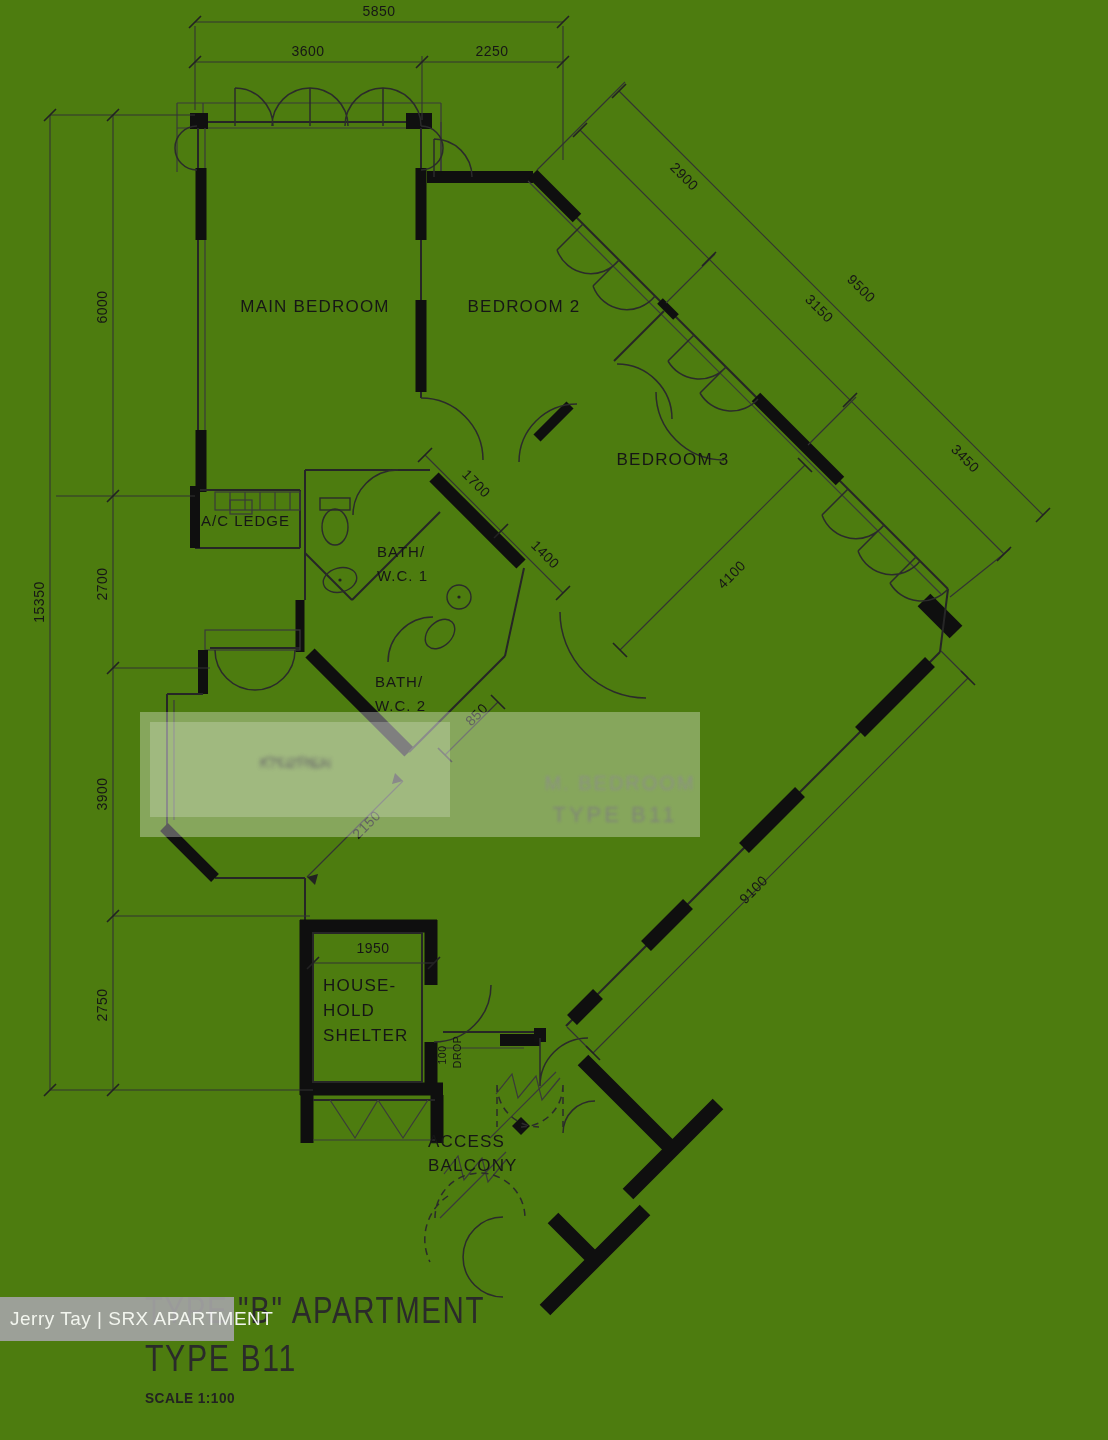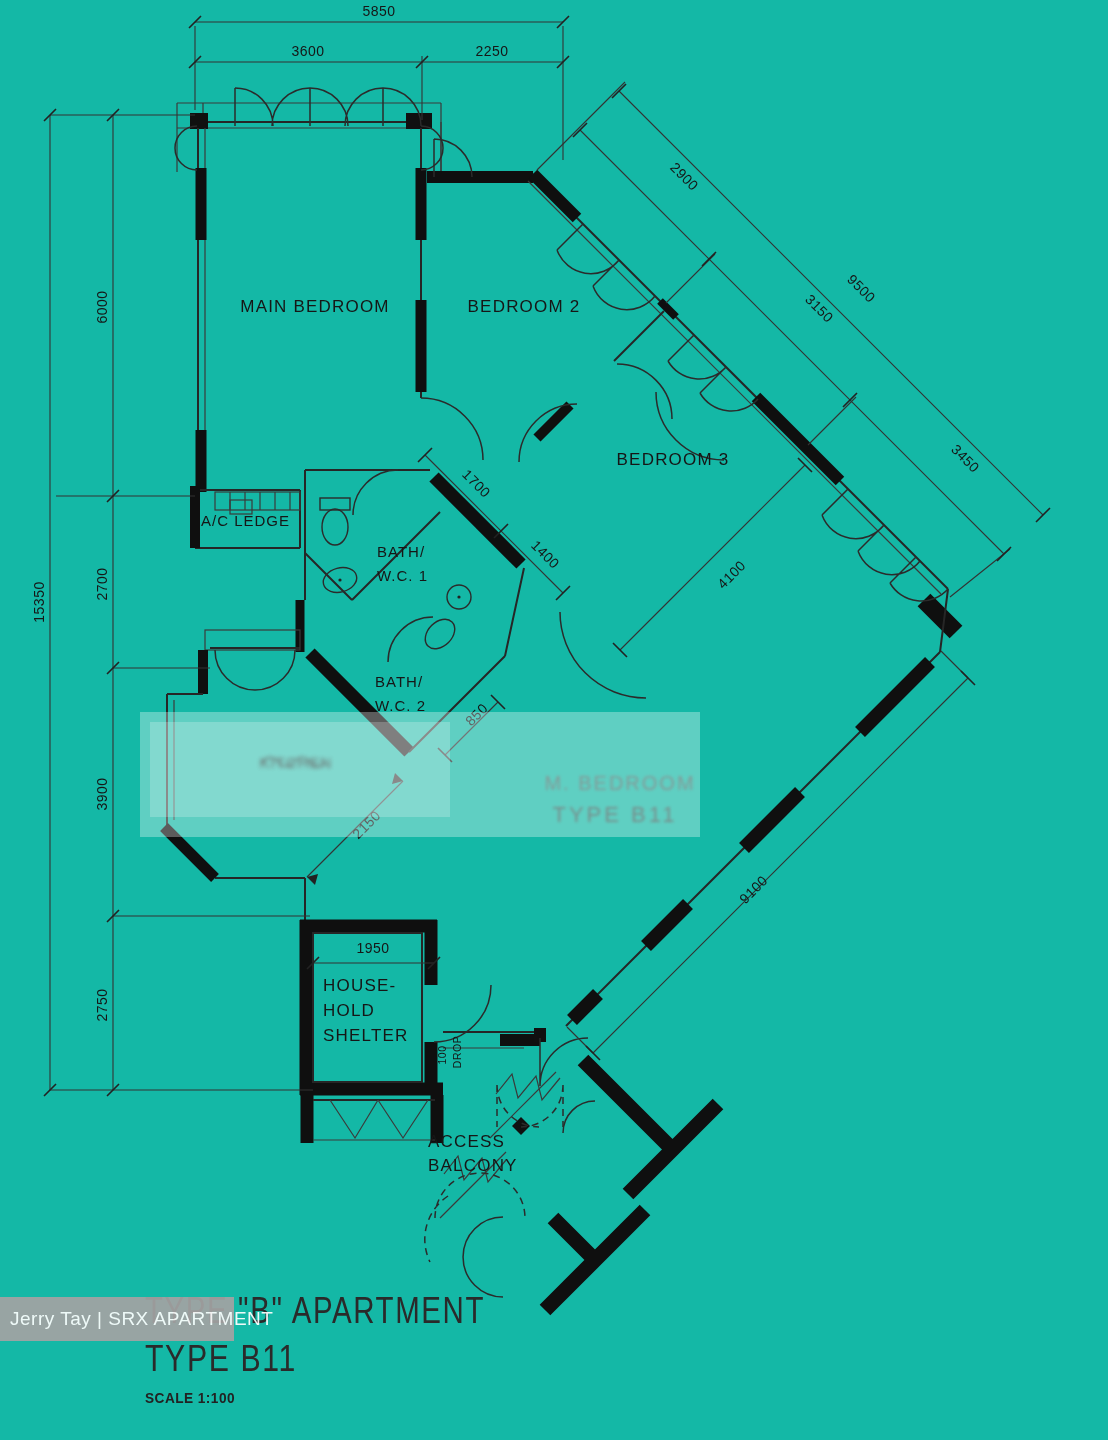--- a/index.html
+++ b/index.html
@@ -1,16 +1,16 @@
 <!DOCTYPE html>
 <html><head>
 <meta charset="utf-8">
 <style>
   html,body{margin:0;padding:0;background:#ffffff;}
-  .page{position:relative;width:1108px;height:1440px;background:#14b8a6;overflow:hidden;
+  .page{position:relative;width:1108px;height:1440px;background:#4d7c0f;overflow:hidden;
         font-family:"Liberation Sans",sans-serif;}
   .plan-svg{position:absolute;left:0;top:0;}
   svg text{font-family:"Liberation Sans",sans-serif;fill:#161616;}
   .lbl{font-size:17px;letter-spacing:1.2px;}
   .lbl-s{font-size:15px;letter-spacing:1px;}
   .dimt{font-size:14px;letter-spacing:.5px;}
   .tiny{font-size:10.5px;letter-spacing:.5px;}
   .title-t{font-size:37px;letter-spacing:2px;fill:#2a2a2a;}
   .scale-t{font-size:15px;font-weight:bold;letter-spacing:.5px;fill:#222;}
   .thin{stroke:#262626;stroke-width:2;fill:none;}

